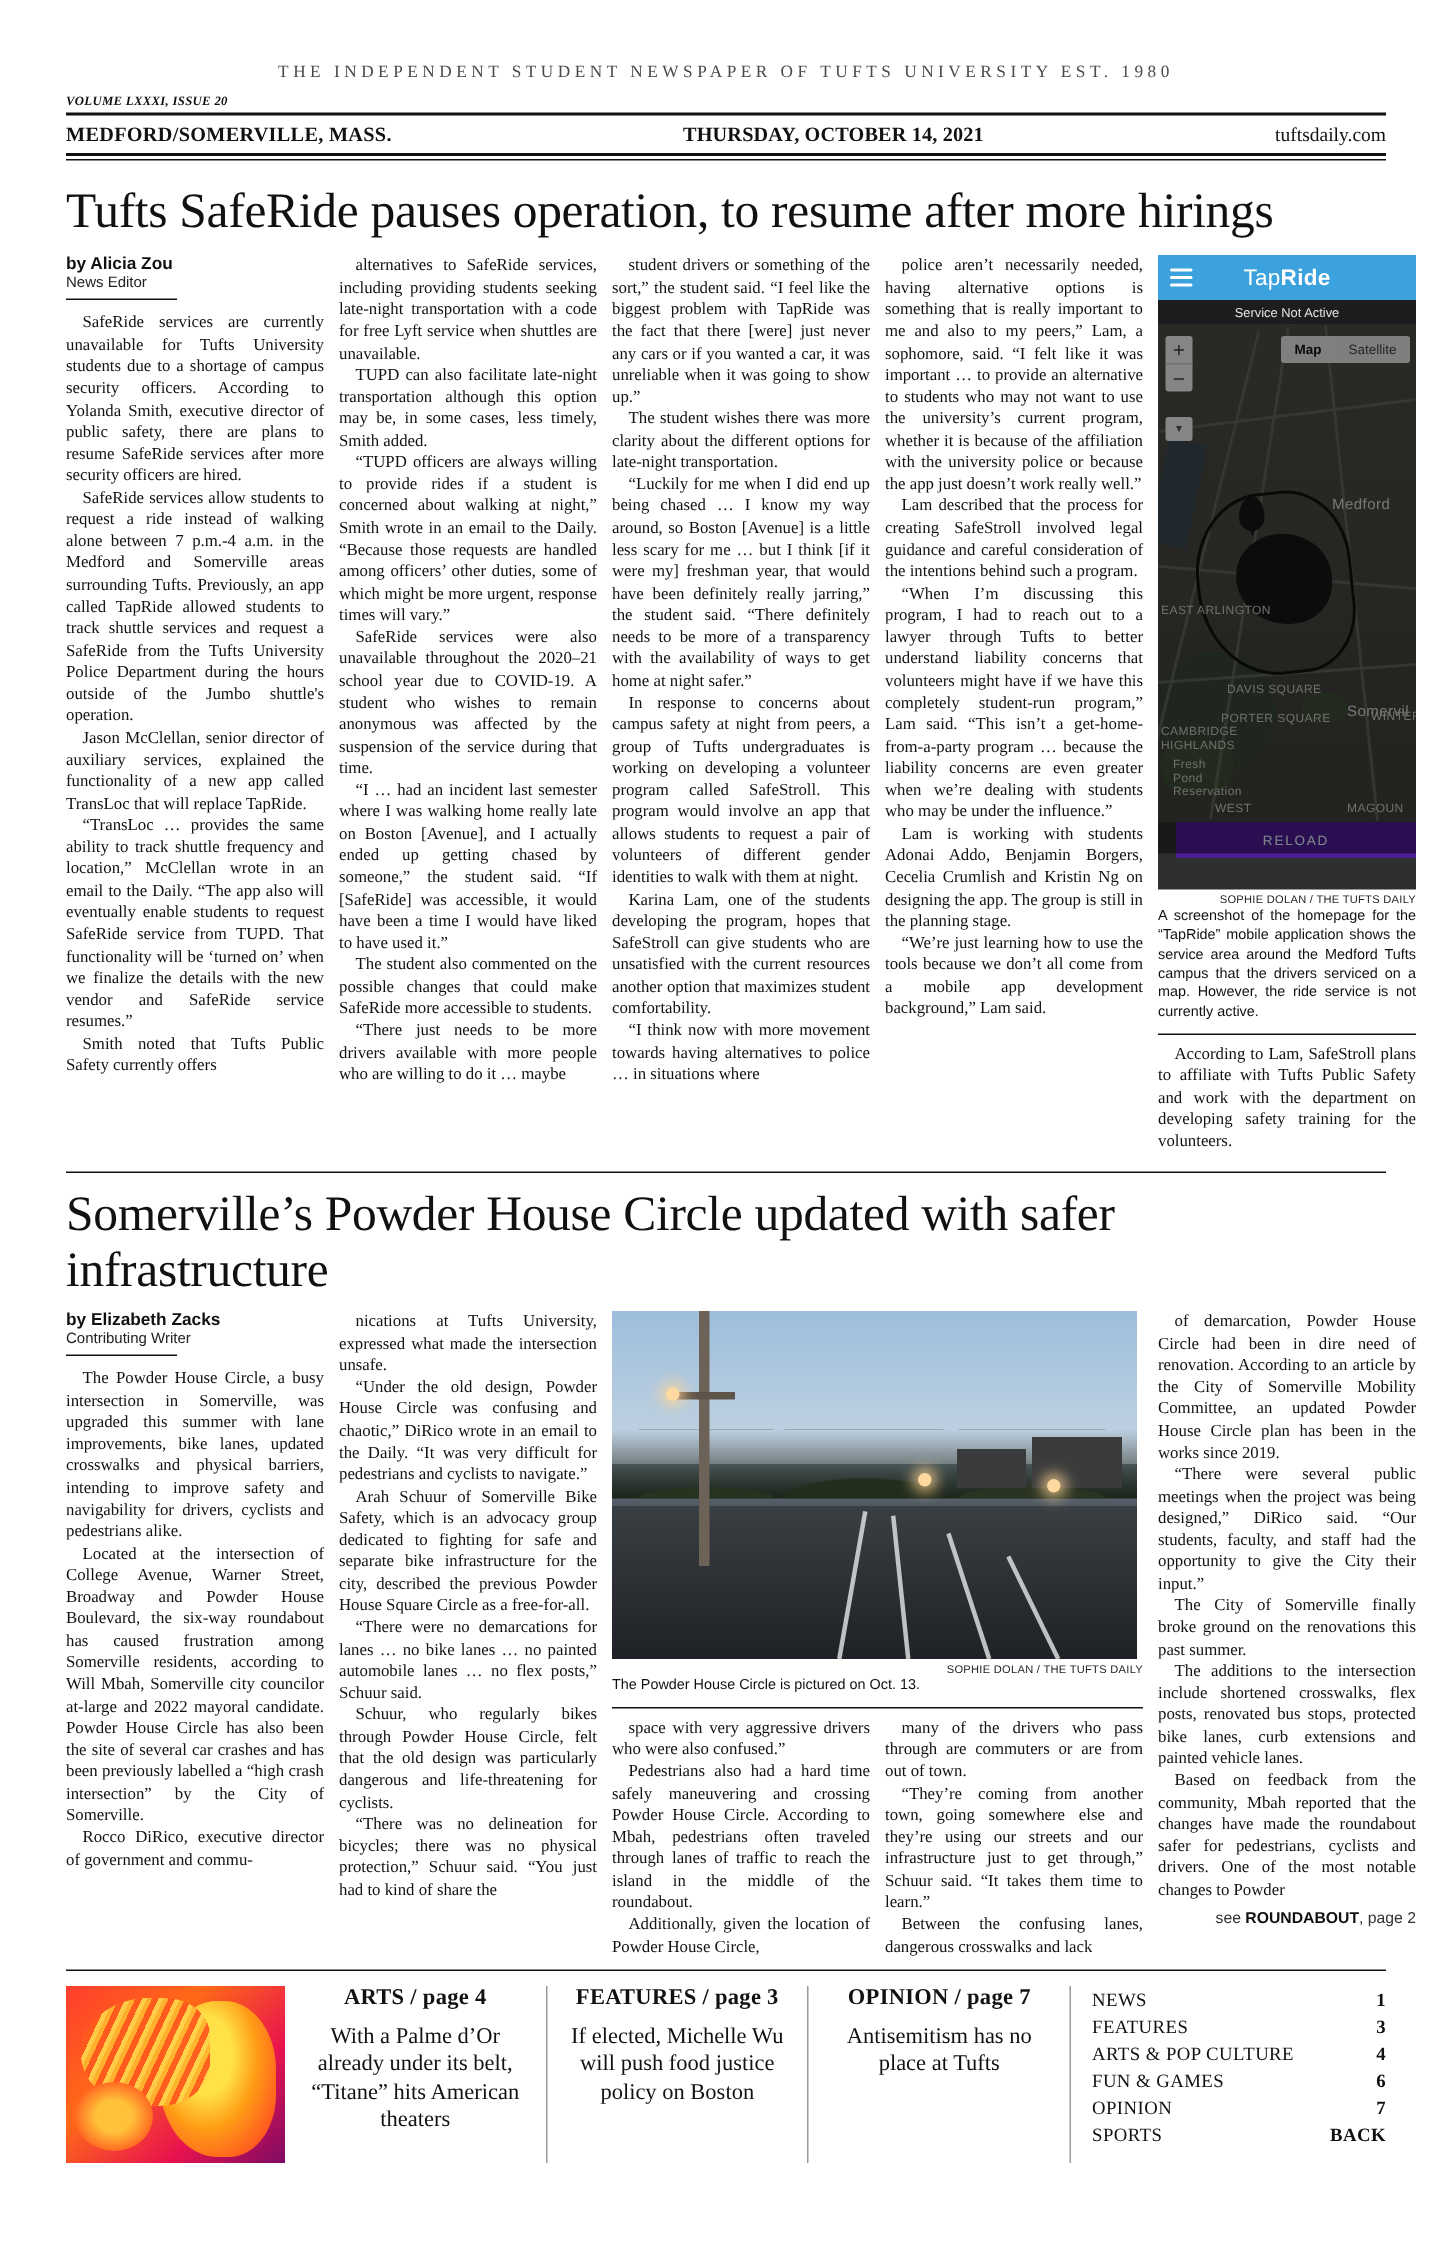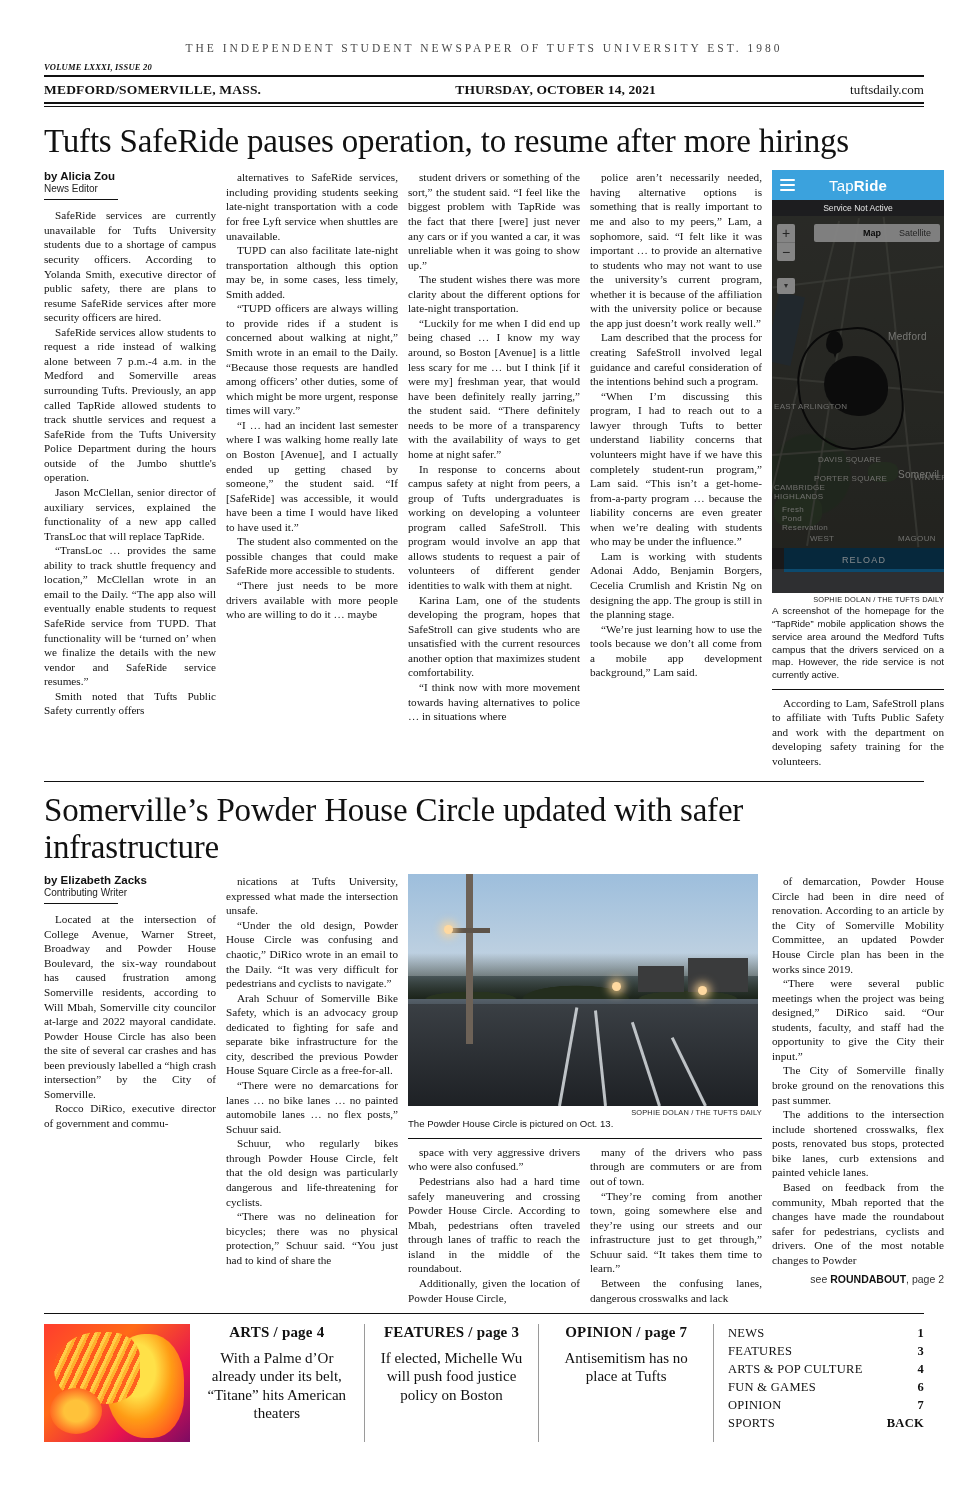--- a/index.html
+++ b/index.html
@@ -180,31 +180,31 @@
   .map-ctrl div{height:18px;border-bottom:1px solid #ccc;}
   .map-ctrl div:last-child{border-bottom:none;}
   .map-ctrl2{
     position:absolute;left:5px;top:62px;width:18px;height:16px;background:#f3f3f3;
     border-radius:2px;color:#555;font-size:8px;text-align:center;line-height:16px;
     font-family:"Liberation Sans",sans-serif;
   }
   .map-toggle{
     position:absolute;right:4px;top:8px;display:flex;
     background:rgba(245,245,245,.92);border-radius:2px;overflow:hidden;
-    font-family:"Liberation Sans",sans-serif;font-size:9px;padding-left:40px;
+    font-family:"Liberation Sans",sans-serif;font-size:9px;
   }
   .map-toggle span{padding:4px 9px;color:#444;}
   .map-toggle span.active{color:#111;font-weight:bold;}
   .map-label{
     position:absolute;font-family:"Liberation Sans",sans-serif;
     color:#c9c9c4;font-size:8px;letter-spacing:.3px;
   }
   .map-label.big{font-size:10px;color:#d8d8d2;}
   .phone .reload{
-    height:24px;background:#0c4a6e;color:#e9f4fb;
+    height:24px;background:#4c1d95;color:#e9f4fb;
     font-family:"Liberation Sans", sans-serif;font-size:9px;letter-spacing:1.2px;
     display:flex;align-items:center;justify-content:center;margin-left:12px;
   }
   .phone .dimmer{
     position:absolute;inset:46px 0 24px 0;background:rgba(0,0,0,.45);
     pointer-events:none;
   }
 
   
   .street{
@@ -312,20 +312,21 @@
       <p class="body">SafeRide services allow students to request a ride instead of walking alone between 7 p.m.-4 a.m. in the Medford and Somerville areas surrounding Tufts. Previously, an app called TapRide allowed students to track shuttle services and request a SafeRide from the Tufts University Police Department during the hours outside of the Jumbo shuttle's operation.</p>
       <p class="body">Jason McClellan, senior director of auxiliary services, explained the functionality of a new app called TransLoc that will replace TapRide.</p>
       <p class="body">“TransLoc … provides the same ability to track shuttle frequency and location,” McClellan wrote in an email to the Daily. “The app also will eventually enable students to request SafeRide service from TUPD. That functionality will be ‘turned on’ when we finalize the details with the new vendor and SafeRide service resumes.”</p>
       <p class="body">Smith noted that Tufts Public Safety currently offers</p>
     </div>
 
     <div class="col">
       <p class="body">alternatives to SafeRide services, including providing students seeking late-night transportation with a code for free Lyft service when shuttles are unavailable.</p>
       <p class="body">TUPD can also facilitate late-night transportation although this option may be, in some cases, less timely, Smith added.</p>
       <p class="body">“TUPD officers are always willing to provide rides if a student is concerned about walking at night,” Smith wrote in an email to the Daily. “Because those requests are handled among officers’ other duties, some of which might be more urgent, response times will vary.”</p>
+      <p class="body">SafeRide services were also unavailable throughout the 2020–21 school year due to COVID-19. A student who wishes to remain anonymous was affected by the suspension of the service during that time.</p>
       <p class="body">“I … had an incident last semester where I was walking home really late on Boston [Avenue], and I actually ended up getting chased by someone,” the student said. “If [SafeRide] was accessible, it would have been a time I would have liked to have used it.”</p>
       <p class="body">The student also commented on the possible changes that could make SafeRide more accessible to students.</p>
       <p class="body">“There just needs to be more drivers available with more people who are willing to do it … maybe</p>
     </div>
 
     <div class="col">
       <p class="body">student drivers or something of the sort,” the student said. “I feel like the biggest problem with TapRide was the fact that there [were] just never any cars or if you wanted a car, it was unreliable when it was going to show up.”</p>
       <p class="body">The student wishes there was more clarity about the different options for late-night transportation.</p>
       <p class="body">“Luckily for me when I did end up being chased … I know my way around, so Boston [Avenue] is a little less scary for me … but I think [if it were my] freshman year, that would have been definitely really jarring,” the student said. “There definitely needs to be more of a transparency with the availability of ways to get home at night safer.”</p>
       <p class="body">In response to concerns about campus safety at night from peers, a group of Tufts undergraduates is working on developing a volunteer program called SafeStroll. This program would involve an app that allows students to request a pair of volunteers of different gender identities to walk with them at night.</p>
@@ -411,20 +412,21 @@
   <div class="sep-rule" style="margin-top:12px;"></div>
 
   <h1 class="headline2" style="width:730px;">Somerville’s Powder House Circle updated with safer infrastructure</h1>
 
   <div class="cols">
 
     <div class="col">
       <div class="byline-name">by Elizabeth Zacks</div>
       <div class="byline-role">Contributing Writer</div>
       <div class="byline-rule"></div>
+      <p class="body">The Powder House Circle, a busy intersection in Somerville, was upgraded this summer with lane improvements, bike lanes, updated crosswalks and physical barriers, intending to improve safety and navigability for drivers, cyclists and pedestrians alike.</p>
       <p class="body">Located at the intersection of College Avenue, Warner Street, Broadway and Powder House Boulevard, the six-way roundabout has caused frustration among Somerville residents, according to Will Mbah, Somerville city councilor at-large and 2022 mayoral candidate. Powder House Circle has also been the site of several car crashes and has been previously labelled a “high crash intersection” by the City of Somerville.</p>
       <p class="body">Rocco DiRico, executive director of government and commu-</p>
     </div>
 
     <div class="col">
       <p class="body">nications at Tufts University, expressed what made the intersection unsafe.</p>
       <p class="body">“Under the old design, Powder House Circle was confusing and chaotic,” DiRico wrote in an email to the Daily. “It was very difficult for pedestrians and cyclists to navigate.”</p>
       <p class="body">Arah Schuur of Somerville Bike Safety, which is an advocacy group dedicated to fighting for safe and separate bike infrastructure for the city, described the previous Powder House Square Circle as a free-for-all.</p>
       <p class="body">“There were no demarcations for lanes … no bike lanes … no painted automobile lanes … no flex posts,” Schuur said.</p>
       <p class="body">Schuur, who regularly bikes through Powder House Circle, felt that the old design was particularly dangerous and life-threatening for cyclists.</p>

